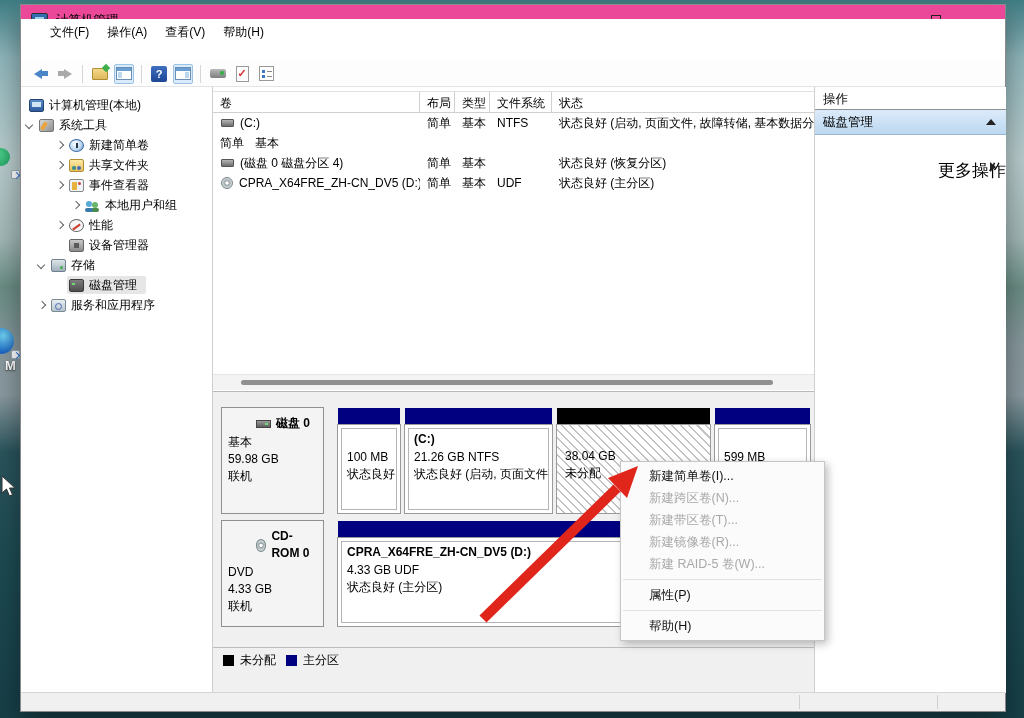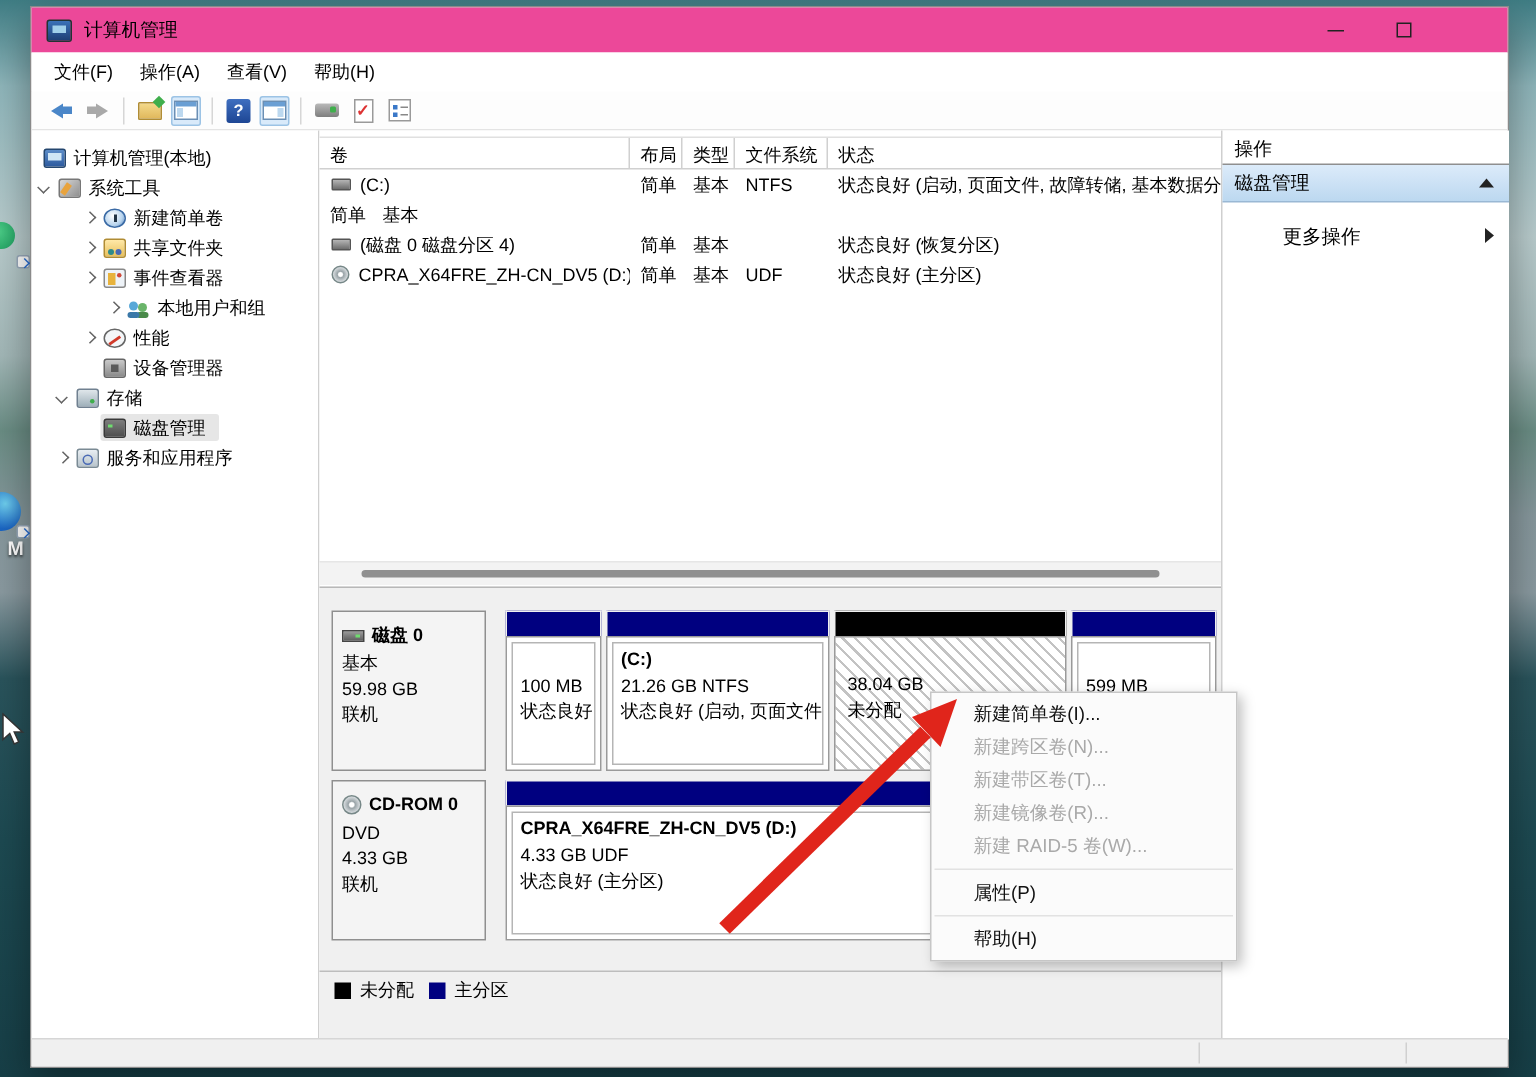--- a/index.html
+++ b/index.html
@@ -18,21 +18,21 @@
   
   .win { position:absolute; left:20px; top:4px; width:986px; height:708px; background:#fff; border:1px solid #8a8a8a; box-shadow:0 10px 26px rgba(0,0,0,.38); }
   .titlebar { position:absolute; left:0; top:0; width:100%; height:30px; background:#ec4899; display:flex; align-items:center; }
   .app-icon { width:17px; height:15px; margin:0 8px 0 10px; position:relative; background:linear-gradient(180deg,#3a72b8,#1d3f75); border:1px solid #233; border-radius:2px; }
   .app-icon::after { content:""; position:absolute; left:3px; top:3px; right:3px; bottom:5px; background:#9fd0ea; }
   .title-text { font-size:12.5px; }
   .wc { position:absolute; top:0; width:46px; height:30px; display:flex; align-items:center; justify-content:center; }
   .wc-min span { width:11px; height:0; border-top:1px solid #222; display:block; }
   .wc-max span { width:10px; height:10px; border:1px solid #222; display:block; }
 
-  .menubar { position:absolute; left:0; top:30px; width:100%; height:26px; display:flex; align-items:center; padding-left:6px; background:#fff; }
+  .menubar { position:absolute; left:0; top:14px; width:100%; height:26px; display:flex; align-items:center; padding-left:20px; background:#fff; }
   .menu-item { padding:4px 9px; font-size:12px; }
 
   .toolbar { position:absolute; left:0; top:56px; width:100%; height:26px; display:flex; align-items:center; padding-left:8px; background:#fdfdfd; border-bottom:1px solid #e4e4e4; }
   .tb-sep { width:1px; height:18px; background:#d6d6d6; margin:0 5px; }
   .tbi { width:20px; height:20px; margin:0 2px; display:flex; align-items:center; justify-content:center; border:1px solid transparent; border-radius:2px; position:relative; font-size:11px; }
   .tbi.pressed { background:#d9eafa; border-color:#9cc3e5; }
   .arr { display:flex; align-items:center; }
   .arr .head { width:0; height:0; border-top:5px solid transparent; border-bottom:5px solid transparent; }
   .arr .shaft { width:6px; height:5px; }
   .arr.blue .head { border-right:8px solid #4a86c8; } .arr.blue .shaft { background:#4a86c8; }
@@ -98,41 +98,41 @@
   .vcell-vol { width:207px; display:flex; align-items:center; }
   .vcell-lay { width:35px; padding-left:7px; } .vcell-typ { width:35px; padding-left:7px; }
   .vcell-fs { width:62px; padding-left:7px; } .vcell-st { flex:1; padding-left:7px; }
   .vi-disk { width:13px; height:8px; margin:0 6px 0 8px; flex:0 0 13px; background:linear-gradient(180deg,#b5b5b5,#6e6e6e); border:1px solid #555; border-radius:1px; }
   .vi-cd { width:12px; height:12px; margin:0 6px 0 8px; flex:0 0 12px; border-radius:50%; background:radial-gradient(circle, #fff 18%, #9aa4a8 30%, #d8dde0 70%, #8a9498); border:1px solid #788; }
   .hscroll { position:absolute; left:0; top:287px; width:100%; height:16px; background:#f3f3f3; border-top:1px solid #e6e6e6; }
   .hthumb { position:absolute; left:28px; top:5px; width:532px; height:5px; background:#909090; border-radius:3px; }
 
   .graph { position:absolute; left:0; top:304px; width:100%; height:302px; background:#f0f0f0; border-top:1px solid #b8b8b8; }
   .dlabel { position:absolute; left:8px; width:103px; height:107px; background:#f4f4f4; border:1px solid #8f8f8f; padding:7px 6px; font-size:12px; line-height:17px; }
-  .dlabel .dname { font-weight:bold; display:flex; align-items:center; gap:5px; margin-bottom:2px; }
+  .dlabel .dname { font-weight:bold; display:flex; align-items:center; gap:5px; margin-bottom:2px;margin-left:28px; }
   .di-hdd { width:15px; height:8px; background:linear-gradient(180deg,#9a9a9a,#5e5e5e); border:1px solid #444; position:relative; }
   .di-hdd::after { content:""; position:absolute; right:2px; top:2px; width:3px; height:2px; background:#6fdc6f; }
   .di-cd { width:13px; height:13px; border-radius:50%; background:radial-gradient(circle,#fff 18%,#9aa4a8 30%,#d8dde0 70%,#8a9498); border:1px solid #788; }
   .part { position:absolute; height:107px; }
   .pbar { height:17px; border:1px solid #efefef; border-bottom:none; }
   .pbody { position:relative; height:90px; background:#fff; border:1px solid #9a9a9a; }
   .pinner { position:absolute; inset:3px; border:1px solid #b5b5b5; padding:2px 5px; font-size:12px; line-height:17.5px; white-space:nowrap; overflow:hidden; }
   .pbody.hatch { background:repeating-linear-gradient(45deg,#ffffff 0 4.5px,#c3c3c3 4.5px 6px); }
   .pbody.hatch .pinner { border:none; }
   .p-title { font-weight:bold; min-height:17.5px; }
 
   .legend { position:absolute; left:0; bottom:20px; width:100%; height:26px; background:#f0f0f0; border-top:1px solid #bdbdbd; display:flex; align-items:center; padding-left:10px; gap:6px; font-size:12px; }
   .lg-sq { width:11px; height:11px; display:inline-block; }
 
   
   .actions { position:absolute; left:793px; top:82px; width:192px; height:606px; background:#fff; border-left:1px solid #cfcfcf; }
   .act-header { height:23px; padding:4px 8px; border-bottom:1px solid #8f8f8f; font-size:12.5px; }
   .act-section { height:25px; padding:4px 8px; background:linear-gradient(180deg,#dcebfa,#bcd8f0); border-bottom:1px solid #9ab8d4; font-size:12.5px; position:relative; }
   .tri-up { position:absolute; right:10px; top:9px; width:0; height:0; border-left:5px solid transparent; border-right:5px solid transparent; border-bottom:6px solid #222; }
-  .act-item { margin-top:14px; padding-left:40px; font-size:13px; position:relative; height:20px; }
+  .act-item { margin-top:24px; padding-left:40px; font-size:17px; position:relative; height:20px;text-align:right; }
   .tri-right { position:absolute; right:10px; top:3px; width:0; height:0; border-top:5px solid transparent; border-bottom:5px solid transparent; border-left:6px solid #222; }
 
   .statusbar { position:absolute; left:0; bottom:0; width:100%; height:19px; background:#f0f0f0; border-top:1px solid #d6d6d6; }
   .sb-sep { position:absolute; top:2px; bottom:2px; width:1px; background:#d0d0d0; }
 
   
   .cmenu { position:absolute; left:620px; top:461px; width:205px; background:#fbfbfb; border:1px solid #c6c6c6; box-shadow:3px 3px 8px rgba(0,0,0,.25); padding:3px 0; z-index:40; }
   .cm-item { height:22px; line-height:22px; padding-left:28px; font-size:12.5px; color:#111; }
   .cm-item.disabled { color:#a9a9a9; }
   .cm-sep { height:1px; background:#e2e2e2; margin:4px 2px; }

